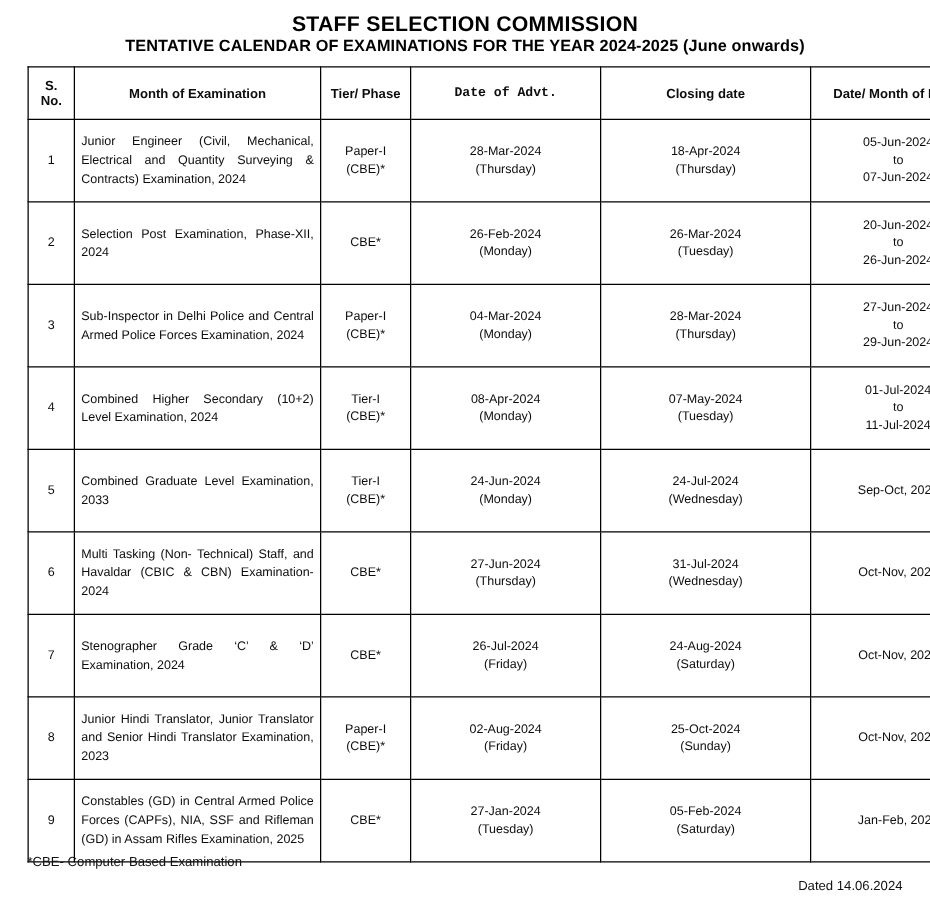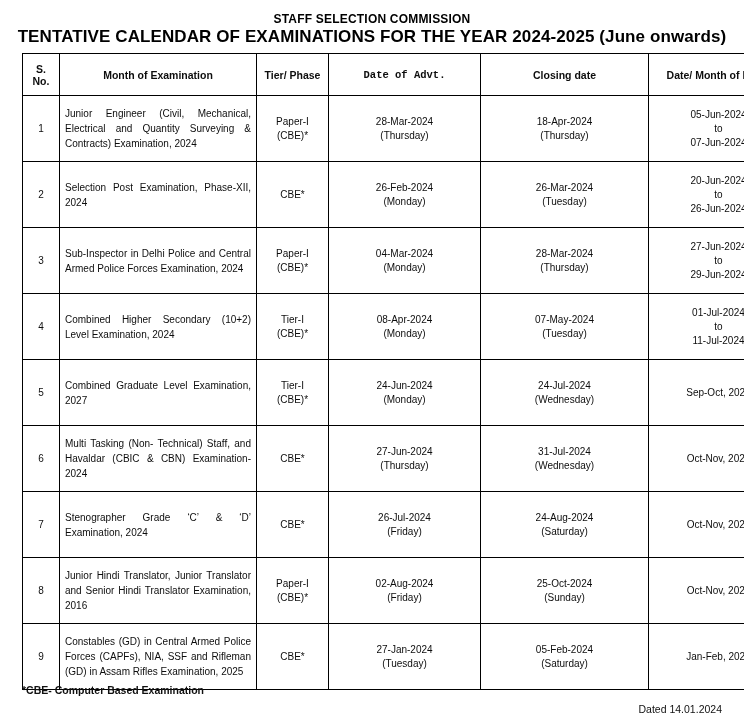--- a/index.html
+++ b/index.html
@@ -23,27 +23,27 @@
     width: 744px;
     height: 723px;
   }
 
   
   .heading {
     text-align: center;
     padding-top: 12px;
   }
   .heading-line1 {
-    font-size: 12px;
+    font-size: 17px;
     font-weight: bold;
     letter-spacing: 0.2px;
     line-height: 15px;
   }
   .heading-line2 {
-    font-size: 17px;
+    font-size: 13px;
     font-weight: bold;
     letter-spacing: 0.1px;
     line-height: 15px;
     margin-top: 2px;
   }
 
   
   .table-wrap {
     position: absolute;
     left: 22px;
@@ -98,21 +98,21 @@
   tr.body-row { height: 66px; }
 
   .d-line { display: block; }
 
   
   .footnote {
     position: absolute;
     left: 22px;
     top: 684px;
     font-size: 10.5px;
-    font-weight: bold;
+    font-weight: normal;
     color: #111111;
   }
   .dated {
     position: absolute;
     right: 22px;
     top: 703px;
     font-size: 10.5px;
     color: #111111;
   }
 </style>
@@ -220,21 +220,21 @@
               <span class="d-line">(Tuesday)</span>
             </td>
             <td class="c-exam">
               <span class="d-line">01-Jul-2024</span>
               <span class="d-line">to</span>
               <span class="d-line">11-Jul-2024</span>
             </td>
           </tr>
           <tr class="body-row">
             <td class="c-sno">5</td>
-            <td class="c-name">Combined Graduate Level Examination, 2027</td>
+            <td class="c-name">Combined Graduate Level Examination, 2033</td>
             <td class="c-tier">
               <span class="d-line">Tier-I</span>
               <span class="d-line">(CBE)*</span>
             </td>
             <td class="c-advt">
               <span class="d-line">24-Jun-2024</span>
               <span class="d-line">(Monday)</span>
             </td>
             <td class="c-close">
               <span class="d-line">24-Jul-2024</span>
@@ -275,21 +275,21 @@
             <td class="c-close">
               <span class="d-line">24-Aug-2024</span>
               <span class="d-line">(Saturday)</span>
             </td>
             <td class="c-exam">
               <span class="d-line">Oct-Nov, 2024</span>
             </td>
           </tr>
           <tr class="body-row">
             <td class="c-sno">8</td>
-            <td class="c-name">Junior Hindi Translator, Junior Translator and Senior Hindi Translator Examination, 2016</td>
+            <td class="c-name">Junior Hindi Translator, Junior Translator and Senior Hindi Translator Examination, 2023</td>
             <td class="c-tier">
               <span class="d-line">Paper-I</span>
               <span class="d-line">(CBE)*</span>
             </td>
             <td class="c-advt">
               <span class="d-line">02-Aug-2024</span>
               <span class="d-line">(Friday)</span>
             </td>
             <td class="c-close">
               <span class="d-line">25-Oct-2024</span>
@@ -315,15 +315,15 @@
             </td>
             <td class="c-exam">
               <span class="d-line">Jan-Feb, 2025</span>
             </td>
           </tr>
         </tbody>
     </table>
   </div>
 
   <div class="footnote">*CBE- Computer Based Examination</div>
-  <div class="dated">Dated 14.01.2024</div>
+  <div class="dated">Dated 14.06.2024</div>
 
 </div>
 
 </body></html>

